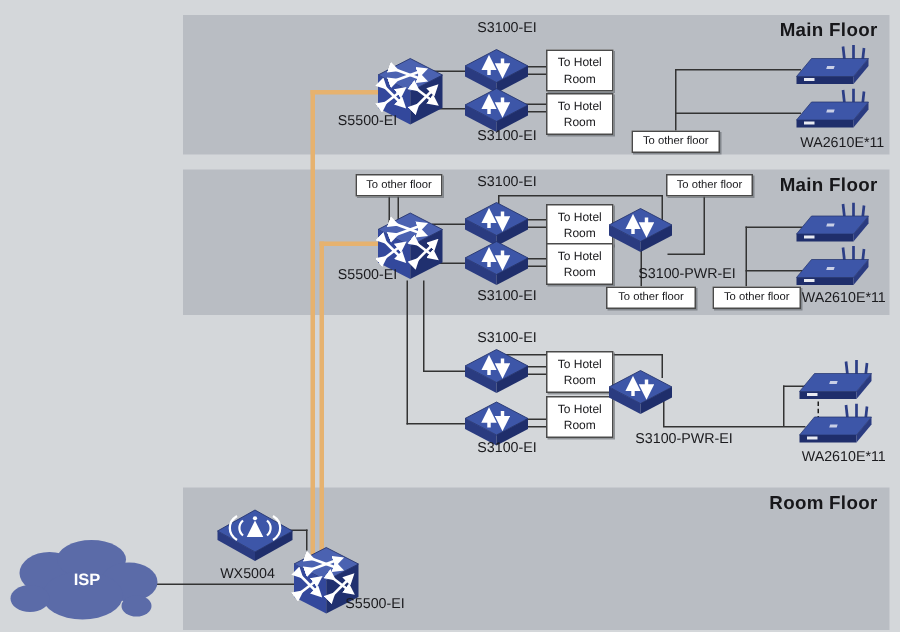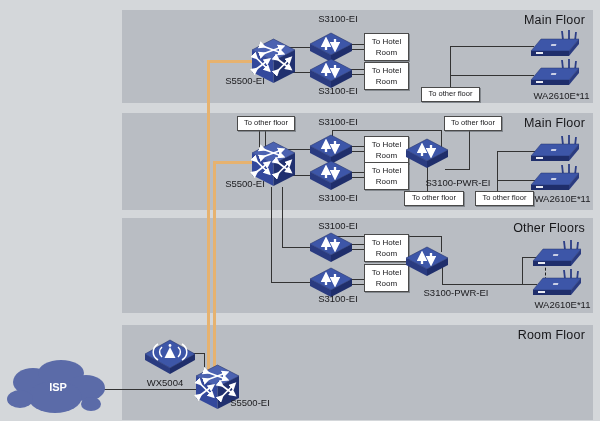--- a/index.html
+++ b/index.html
@@ -1,18 +1,18 @@
 <!DOCTYPE html>
 <html><head>
 <meta charset="utf-8">
 <style>
   html,body{margin:0;padding:0;background:#d4d7da;font-family:"Liberation Sans",sans-serif;}
   .stage{position:relative;width:600px;height:421px;background:#d4d7da;overflow:hidden;}
   .floor{position:absolute;left:122px;width:471px;background:#b9bdc3;}
-  .ftitle{position:absolute;top:3px;right:8px;font-weight:normal;font-size:12.5px;color:#17171a;letter-spacing:.2px;}
+  .ftitle{position:absolute;top:3px;right:8px;font-weight:bold;font-size:12.5px;color:#17171a;letter-spacing:.2px;}
   .ln{position:absolute;background:#333;}
   .dbl{position:absolute;height:4px;border-top:1px solid #333;border-bottom:1px solid #333;}
   .tr{position:absolute;background:#e6b26f;}
   .dash{position:absolute;width:0;border-left:1px dashed #1d1d1d;}
   .wbox{position:absolute;background:#fff;border:1px solid #4a4a4a;box-shadow:1px 1px 0 rgba(88,92,98,.55);
         font-size:7.5px;line-height:12px;text-align:center;color:#17171a;overflow:hidden;}
   .wbox.tall{font-size:8px;line-height:11px;padding-top:2px;text-align:center;}
   .dlabel{position:absolute;font-size:9.5px;color:#1b1b1e;text-align:center;white-space:nowrap;}
   .icon{position:absolute;}
   .isp-text{position:absolute;color:#fff;font-weight:bold;font-size:11px;text-align:center;}
@@ -86,23 +86,20 @@
         </g>
       </symbol>
     </defs>
   </svg>
 
   <div class="floor" style="top:10px;height:93px;">
     <div class="ftitle">Main Floor</div>
   </div>
   <div class="floor" style="top:113px;height:97px;">
     <div class="ftitle">Main Floor</div>
-  </div>
-  <div class="floor" style="top:218px;height:95px;">
-    <div class="ftitle">Other Floors</div>
   </div>
   <div class="floor" style="top:325px;height:95px;">
     <div class="ftitle">Room Floor</div>
   </div>
 
   <div class="tr" style="left:207px;top:60px;width:3px;height:312px;"></div>
   <div class="tr" style="left:207px;top:60px;width:48px;height:3px;"></div>
   <div class="tr" style="left:213px;top:161px;width:3px;height:211px;"></div>
   <div class="tr" style="left:213px;top:161px;width:42px;height:3px;"></div>
 

